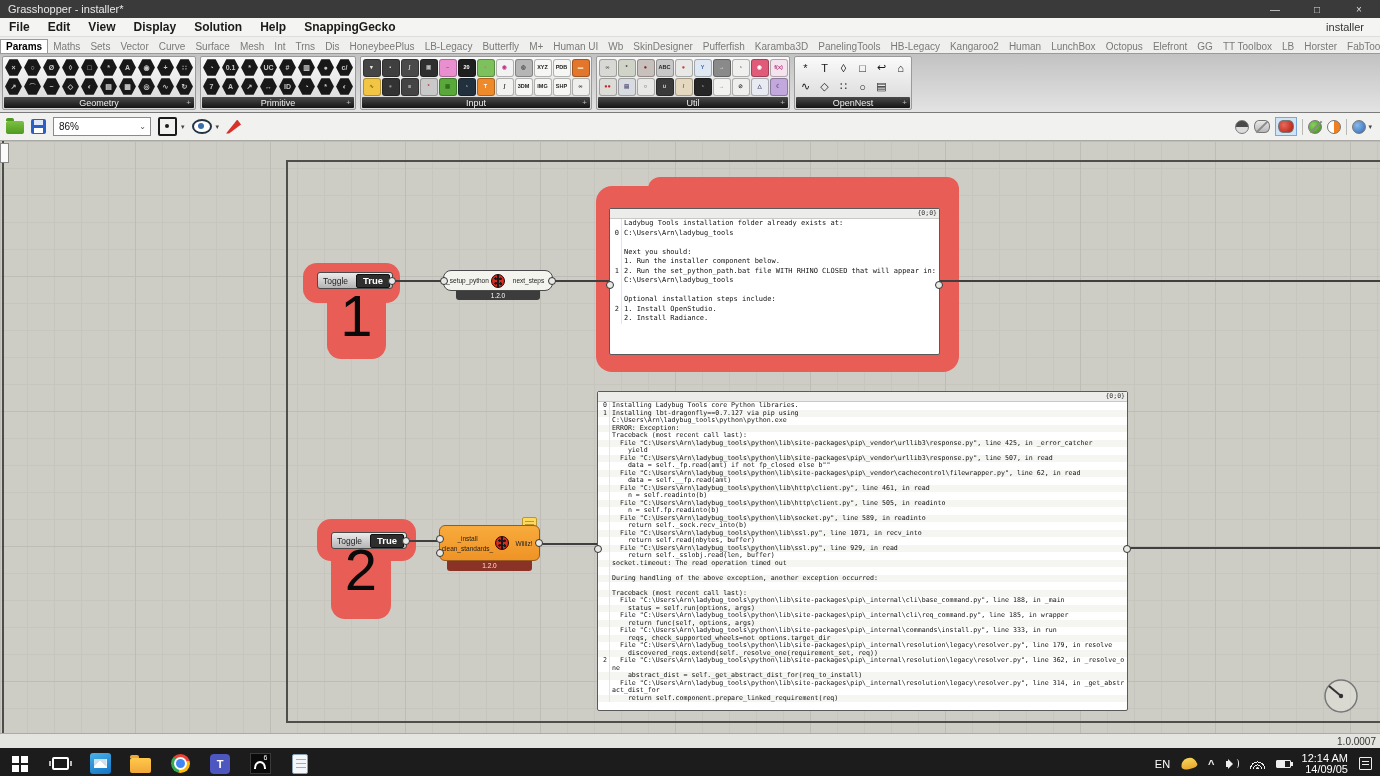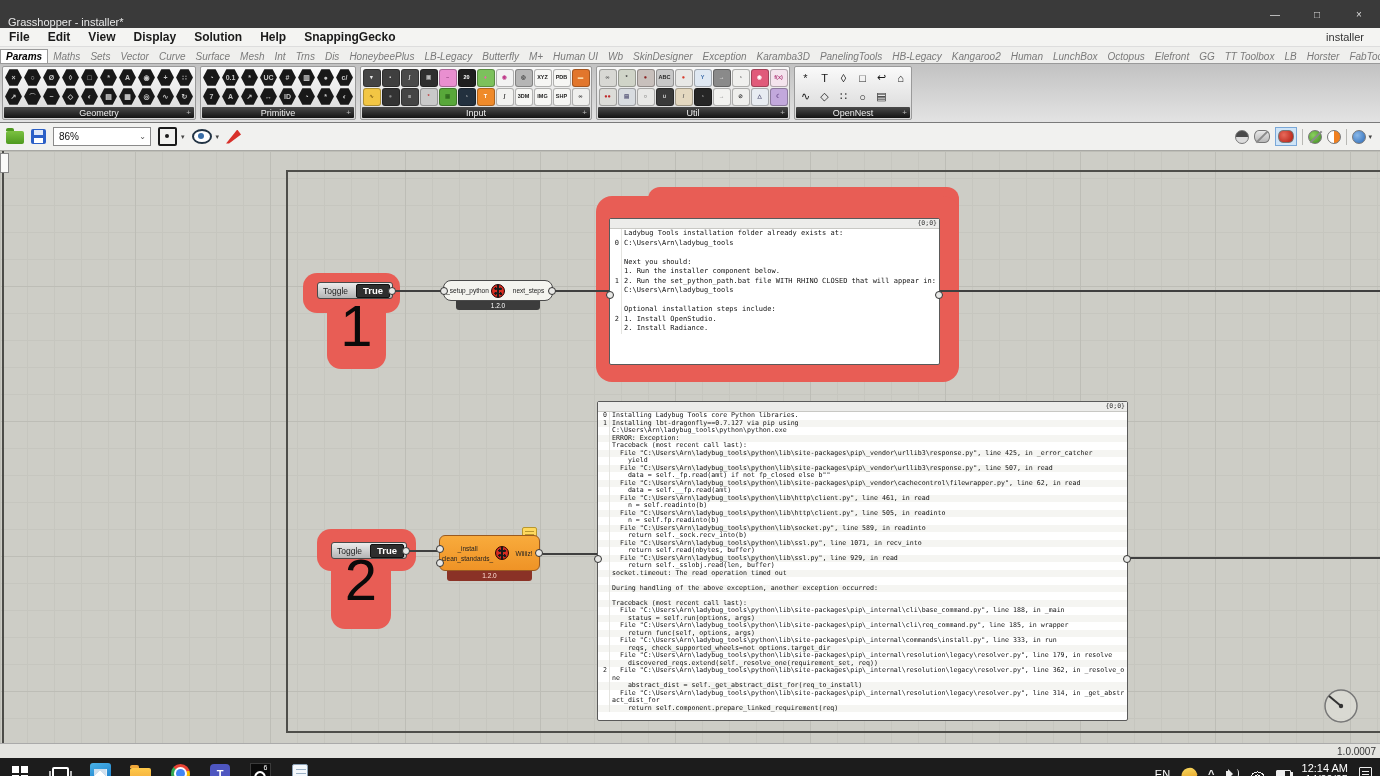--- a/index.html
+++ b/index.html
@@ -1,30 +1,30 @@
 <!DOCTYPE html>
 <html><head>
 <meta charset="utf-8">
 <style>
   html,body{margin:0;padding:0;background:#888;}
   #app{position:relative;width:1380px;height:776px;overflow:hidden;
        font-family:"Liberation Sans",sans-serif;background:#cdcdc6;
        -webkit-font-smoothing:antialiased;}
   
-  .titlebar{height:28px;background:#3a3a3a;display:flex;align-items:flex-end;color:#e8e8e8;font-size:11px;}
+  .titlebar{height:18px;background:#3a3a3a;display:flex;align-items:center;color:#e8e8e8;font-size:11px;}
   .wtitle{padding-left:8px;}
   .wbtns{margin-left:auto;display:flex;height:100%;}
   .wbtn{width:42px;display:flex;align-items:center;justify-content:center;font-size:10px;color:#ddd;}
   
   .menubar{height:18px;background:#f4f4f2;border-bottom:1px solid #ddd;display:flex;align-items:center;font-size:12px;color:#1a1a1a;}
   .menu-item{padding:0 9px;font-weight:bold;}
   .doc-select{margin-left:auto;padding-right:16px;color:#333;font-size:11px;}
   
   .tabbar{height:16px;background:#efefed;border-bottom:1px solid #9a9a9a;display:flex;align-items:flex-end;white-space:nowrap;overflow:hidden;font-size:10px;color:#7a7a7a;}
-  .gh-tab{padding:1px 5px;font-style:italic;}
+  .gh-tab{padding:1px 5px;}
   .gh-tab.active{background:#fff;border:1px solid #9a9a9a;border-bottom:1px solid #fff;margin-bottom:-1px;color:#000;font-weight:bold;}
   
   .ribbon{height:56px;background:linear-gradient(#c2c2c2,#e3e3e3);border-bottom:1px solid #7a7a7a;display:flex;align-items:flex-start;padding:2px 0 0 2px;gap:4px;}
   .rgroup{background:linear-gradient(#fafafa,#d6d6d6);border:1px solid #9a9a9a;border-radius:2px;padding:1px;}
   .rrow{display:flex;}
   .hex{width:18px;height:18px;margin:.5px;display:flex;align-items:center;justify-content:center;
        background:#181818;clip-path:polygon(27% 4%,73% 4%,97% 50%,73% 96%,27% 96%,3% 50%);
        font-size:7px;font-weight:bold;line-height:1;}
   .tile{width:18px;height:18px;margin:.5px;border-radius:3px;display:flex;align-items:center;justify-content:center;
         font-size:5.5px;font-weight:bold;border:1px solid rgba(0,0,0,.28);box-sizing:border-box;line-height:1;}
@@ -211,21 +211,21 @@
       <span class="gh-tab">Int</span>
       <span class="gh-tab">Trns</span>
       <span class="gh-tab">Dis</span>
       <span class="gh-tab">HoneybeePlus</span>
       <span class="gh-tab">LB-Legacy</span>
       <span class="gh-tab">Butterfly</span>
       <span class="gh-tab">M+</span>
       <span class="gh-tab">Human UI</span>
       <span class="gh-tab">Wb</span>
       <span class="gh-tab">SkinDesigner</span>
-      <span class="gh-tab">Exception</span>
+      <span class="gh-tab">Pufferfish</span>
       <span class="gh-tab">Karamba3D</span>
       <span class="gh-tab">PanelingTools</span>
       <span class="gh-tab">HB-Legacy</span>
       <span class="gh-tab">Kangaroo2</span>
       <span class="gh-tab">Human</span>
       <span class="gh-tab">LunchBox</span>
       <span class="gh-tab">Octopus</span>
       <span class="gh-tab">Elefront</span>
       <span class="gh-tab">GG</span>
       <span class="gh-tab">TT Toolbox</span>

